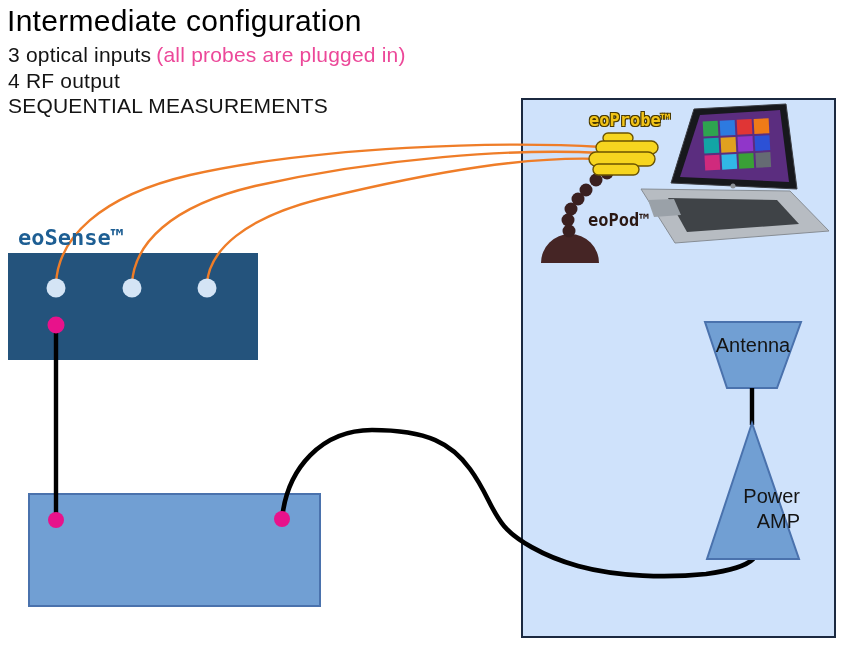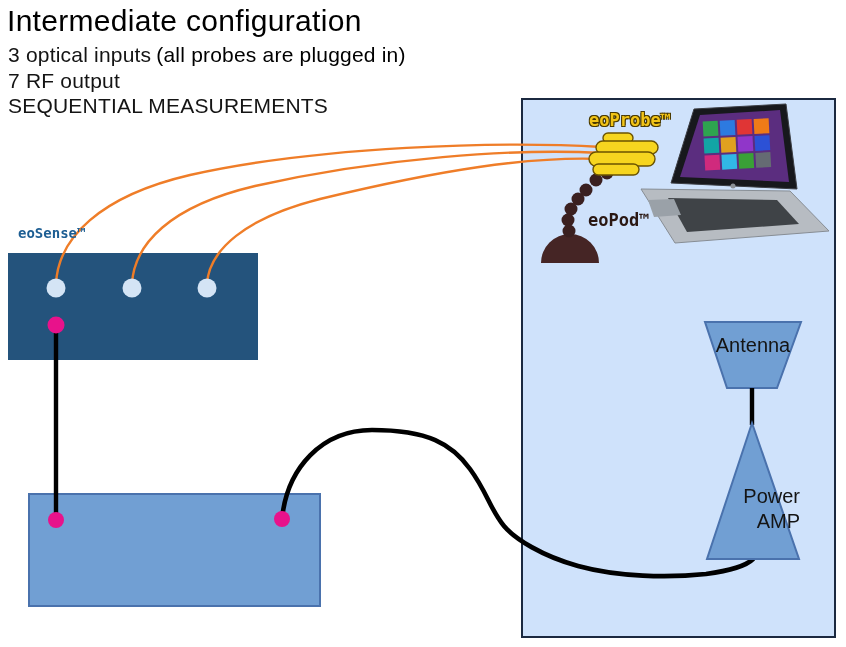--- a/index.html
+++ b/index.html
@@ -3,23 +3,23 @@
 <meta charset="utf-8">
 <style>
   html,body{margin:0;padding:0;background:#fff;}
   .stage{position:relative;width:846px;height:647px;background:#ffffff;overflow:hidden;
          font-family:"Liberation Sans", sans-serif;}
   svg.canvas{position:absolute;left:0;top:0;}
   .lbl{position:absolute;white-space:nowrap;}
   .title{left:7px;top:4px;font-size:30px;color:#000;letter-spacing:.3px;}
   .sub{left:8px;font-size:21px;color:#141414;letter-spacing:.2px;}
   .sub-1{top:43px;} .sub-2{top:69px;} .sub-3{top:94px;}
-  .muted{color:#000000;margin-left:5px;}
+  .muted{color:#ec4899;margin-left:5px;}
   .eosense-label{left:18px;top:225px;font-family:"DejaVu Sans Mono",monospace;
-    font-weight:bold;font-size:14px;color:#1d5e93;}
+    font-weight:bold;font-size:22px;color:#1d5e93;}
   .vna-label{left:29px;top:535px;width:291px;text-align:center;font-size:24px;color:#2d2d38;}
   .eoprobe-label{left:589px;top:110px;font-family:"DejaVu Sans Mono",monospace;
     font-weight:bold;font-size:17px;color:#f2c417;
     text-shadow:-1px -1px 0 #4a3a00,1px -1px 0 #4a3a00,-1px 1px 0 #4a3a00,1px 1px 0 #4a3a00;}
   .eopod-label{left:588px;top:210px;font-family:"DejaVu Sans Mono",monospace;
     font-weight:bold;font-size:17px;color:#2a1712;}
   .antenna-label{left:702px;top:334px;width:102px;text-align:center;font-size:20px;color:#141414;}
   .amp-label{left:704px;top:484px;width:96px;text-align:right;font-size:20px;
     color:#141414;line-height:25px;white-space:normal;}
   .chamber-label{left:522px;top:604px;width:313px;text-align:center;font-size:22px;color:#1c1c1c;}
@@ -106,21 +106,21 @@
       <circle cx="56" cy="325" r="8.5" fill="#e8128b"></circle>
       <circle cx="56" cy="520" r="8" fill="#e8128b"></circle>
       <circle cx="282" cy="519" r="8" fill="#e8128b"></circle>
     </g>
   </svg>
 
   <div class="lbl title">Intermediate configuration</div>
   <div class="lbl sub sub-1">
     <span>3 optical inputs</span><span class="muted">(all probes are plugged in)</span>
   </div>
-  <div class="lbl sub sub-2">7 RF output</div>
+  <div class="lbl sub sub-2">4 RF output</div>
   <div class="lbl sub sub-3">SEQUENTIAL MEASUREMENTS</div>
 
   <div class="lbl eosense-label">eoSense™</div>
   <div class="lbl eoprobe-label">eoProbe™</div>
   <div class="lbl eopod-label">eoPod™</div>
   <div class="lbl antenna-label">Antenna</div>
   <div class="lbl amp-label">
     <div>Power</div>
     <div>AMP</div>
   </div>

